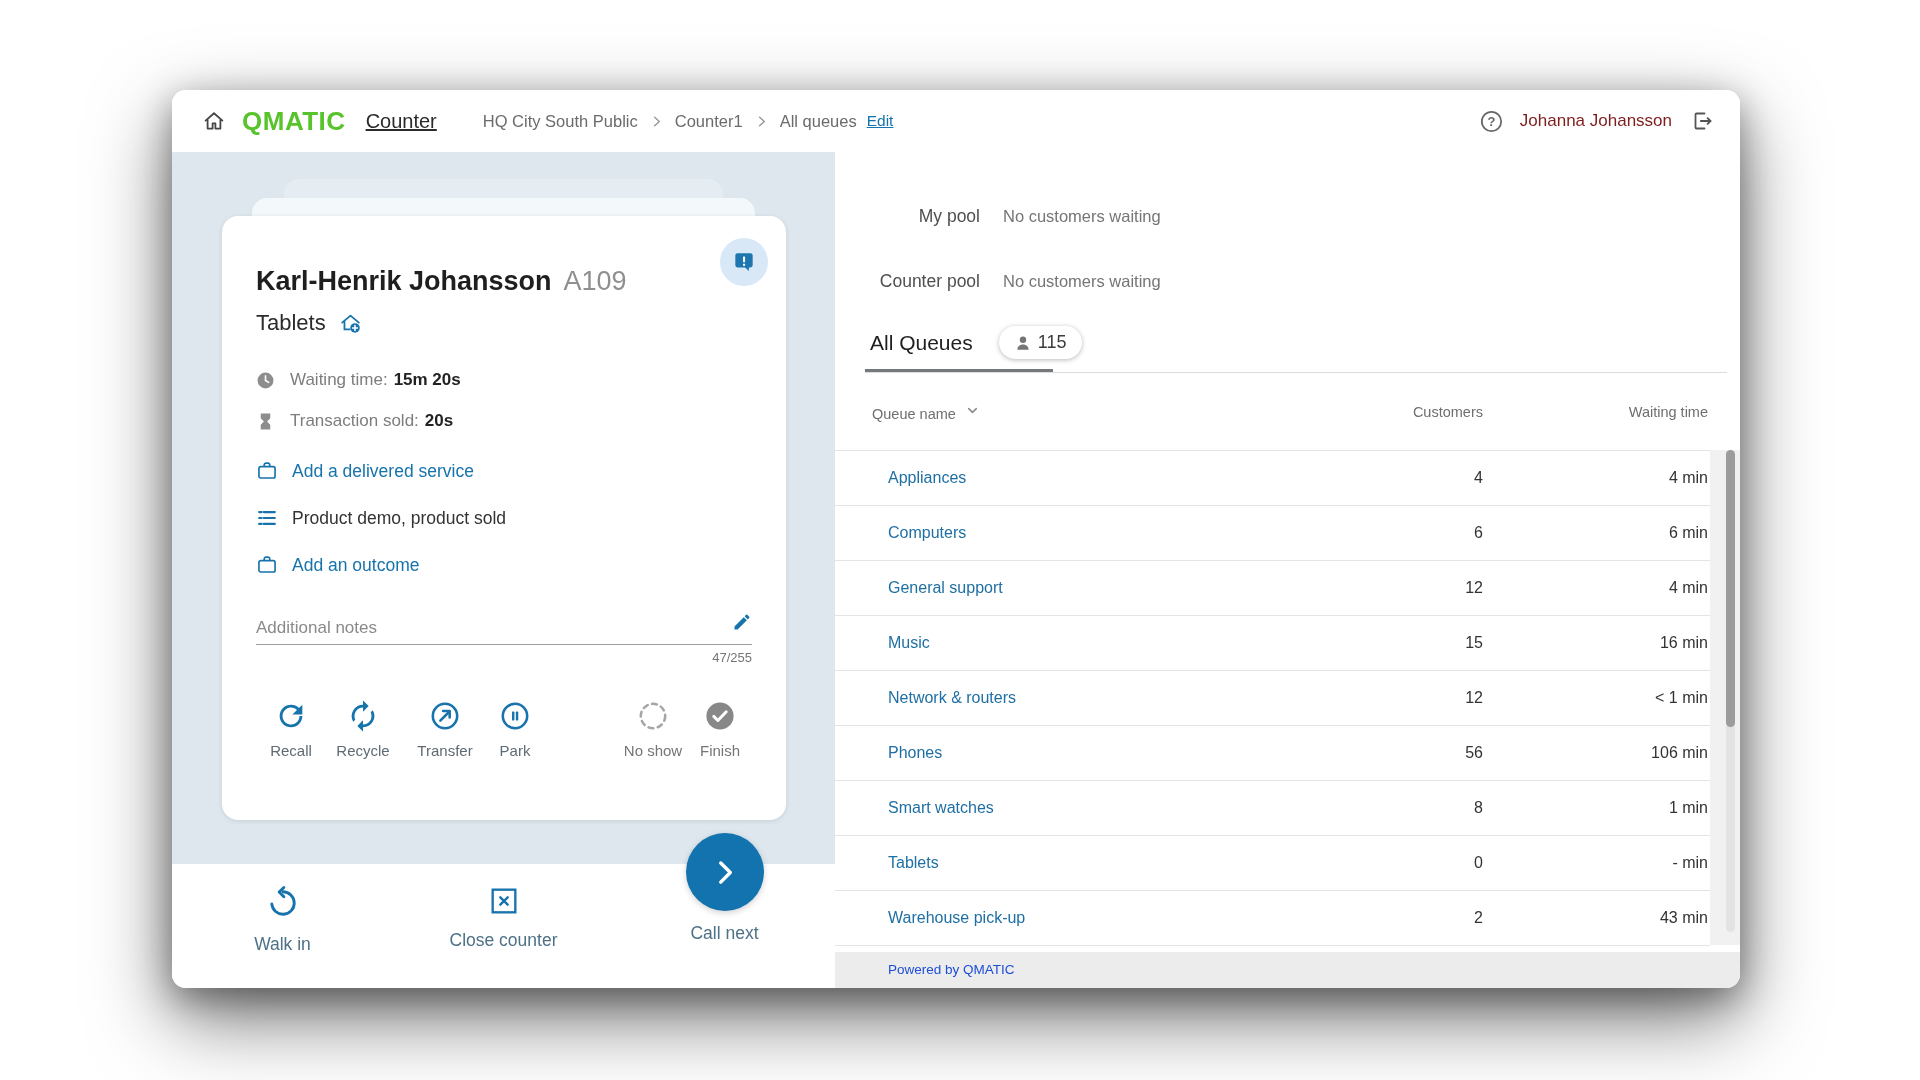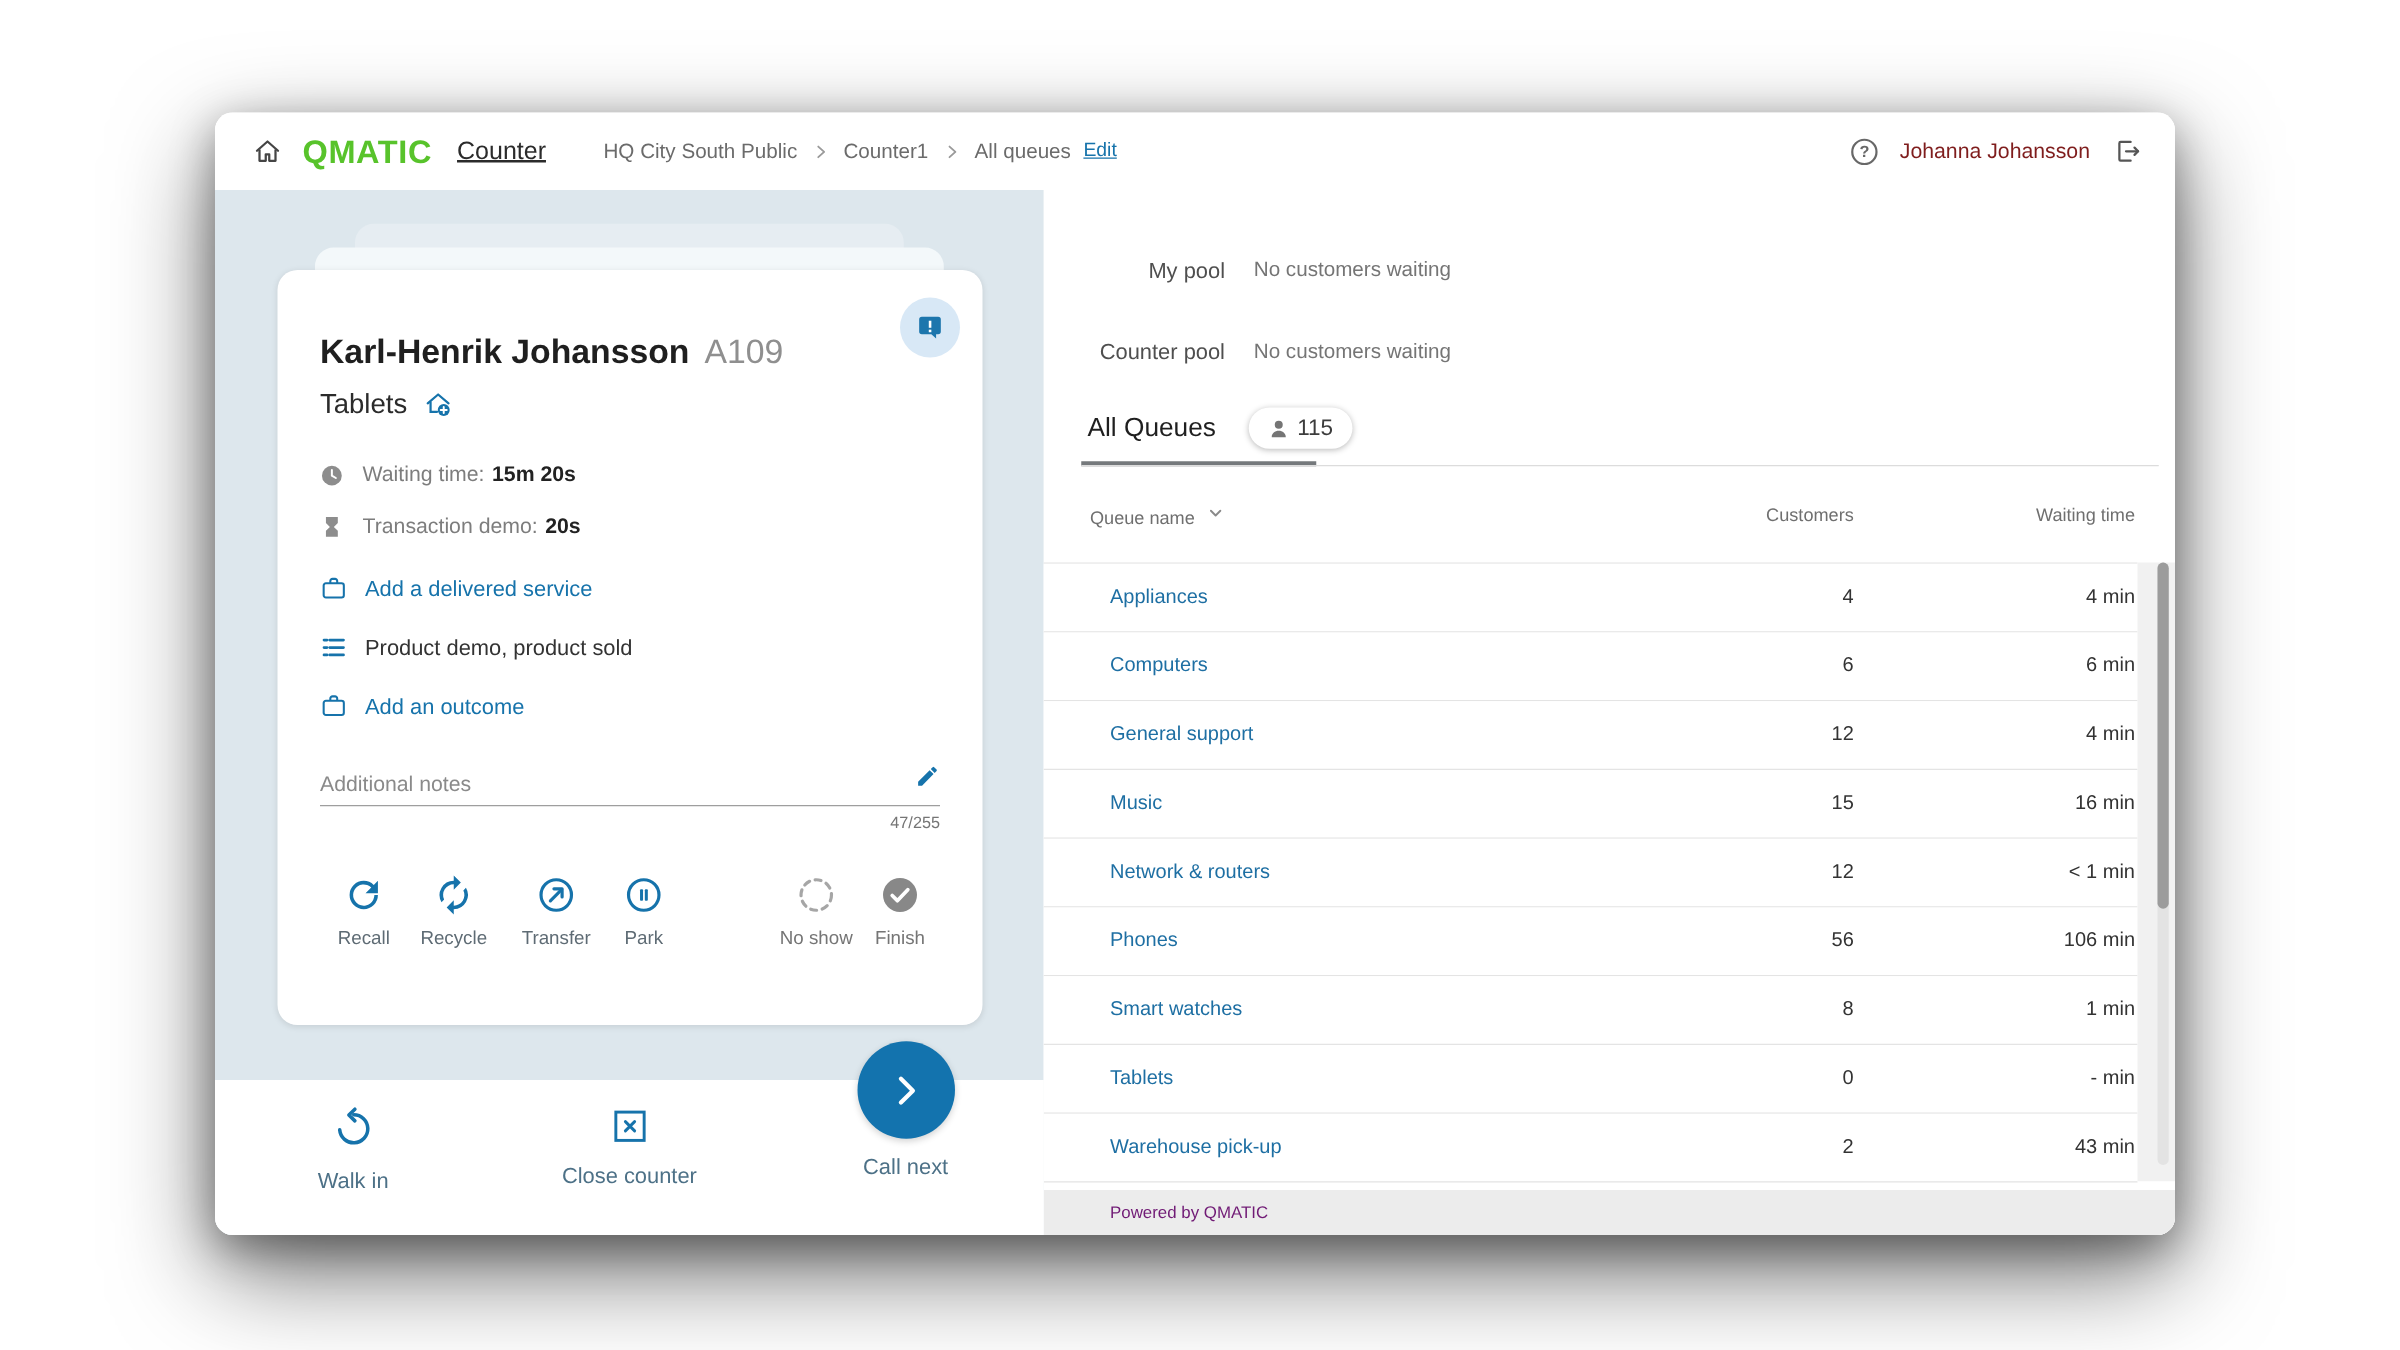--- a/index.html
+++ b/index.html
@@ -114,21 +114,21 @@
   .queue-row { height:55px; display:flex; align-items:center; border-bottom:1px solid #e4e4e4; background:#fff; }
   .q-name { flex:1; padding-left:53px; font-size:16px; color:#1e6fa3; cursor:pointer; }
   .q-customers { width:120px; text-align:right; font-size:16px; color:#333; }
   .q-waiting { width:227px; text-align:right; padding-right:2px; font-size:16px; color:#333; }
 
   .scroll-gutter { position:absolute; top:298px; right:0; width:30px; height:495px; background:#f1f1f1; }
   .scroll-track { position:absolute; top:0; left:16px; width:9px; height:482px; background:#e3e3e3; border-radius:5px; }
   .scroll-thumb { position:absolute; top:0; left:0; width:9px; height:277px; background:#9c9c9c; border-radius:5px; cursor:grab; }
 
   .panel-footer { position:absolute; left:0; right:0; bottom:0; height:36px; background:#ececec;
-                  font-size:13.5px; color:#701a75; line-height:36px; padding-left:53px; }
+                  font-size:13.5px; color:#1d4ed8; line-height:36px; padding-left:53px; }
 </style>
 </head>
 <body>
 
 <div class="window">
 
   <header class="app-header">
     <span class="home-btn">
       <svg width="24" height="24" viewBox="0 0 24 24">
           <path d="M3.6 11.6L12 4.2l8.4 7.4" fill="none" stroke="#454545" stroke-width="1.8" stroke-linecap="round" stroke-linejoin="round"></path>
@@ -208,21 +208,21 @@
               <circle cx="12" cy="12" r="10" fill="#8d8d8d"></circle>
               <path d="M12 6.2V12l4 2.4" fill="none" stroke="#fff" stroke-width="2" stroke-linecap="round"></path>
             </svg>
           <span>Waiting time:</span>
           <span class="info-value">15m 20s</span>
         </div>
         <div class="info-row">
           <svg width="19" height="19" viewBox="0 0 24 24">
               <path d="M6 2v6h.01L6 8.01 10 12l-4 4 .01.01H6V22h12v-5.99h-.01L18 16l-4-4 4-3.99-.01-.01H18V2H6z" fill="#8d8d8d"></path>
             </svg>
-          <span>Transaction demo:</span>
+          <span>Transaction sold:</span>
           <span class="info-value">20s</span>
         </div>
 
         <div class="action-link link-1">
           <svg width="22" height="22" viewBox="0 0 24 24">
               <rect x="3.2" y="7.2" width="17.6" height="12.4" rx="2" fill="none" stroke="#1673ab" stroke-width="1.8"></rect>
               <path d="M9 7V5.3a1.9 1.9 0 011.9-1.9h2.2A1.9 1.9 0 0115 5.3V7" fill="none" stroke="#1673ab" stroke-width="1.8"></path>
             </svg>
           <span>Add a delivered service</span>
         </div>

